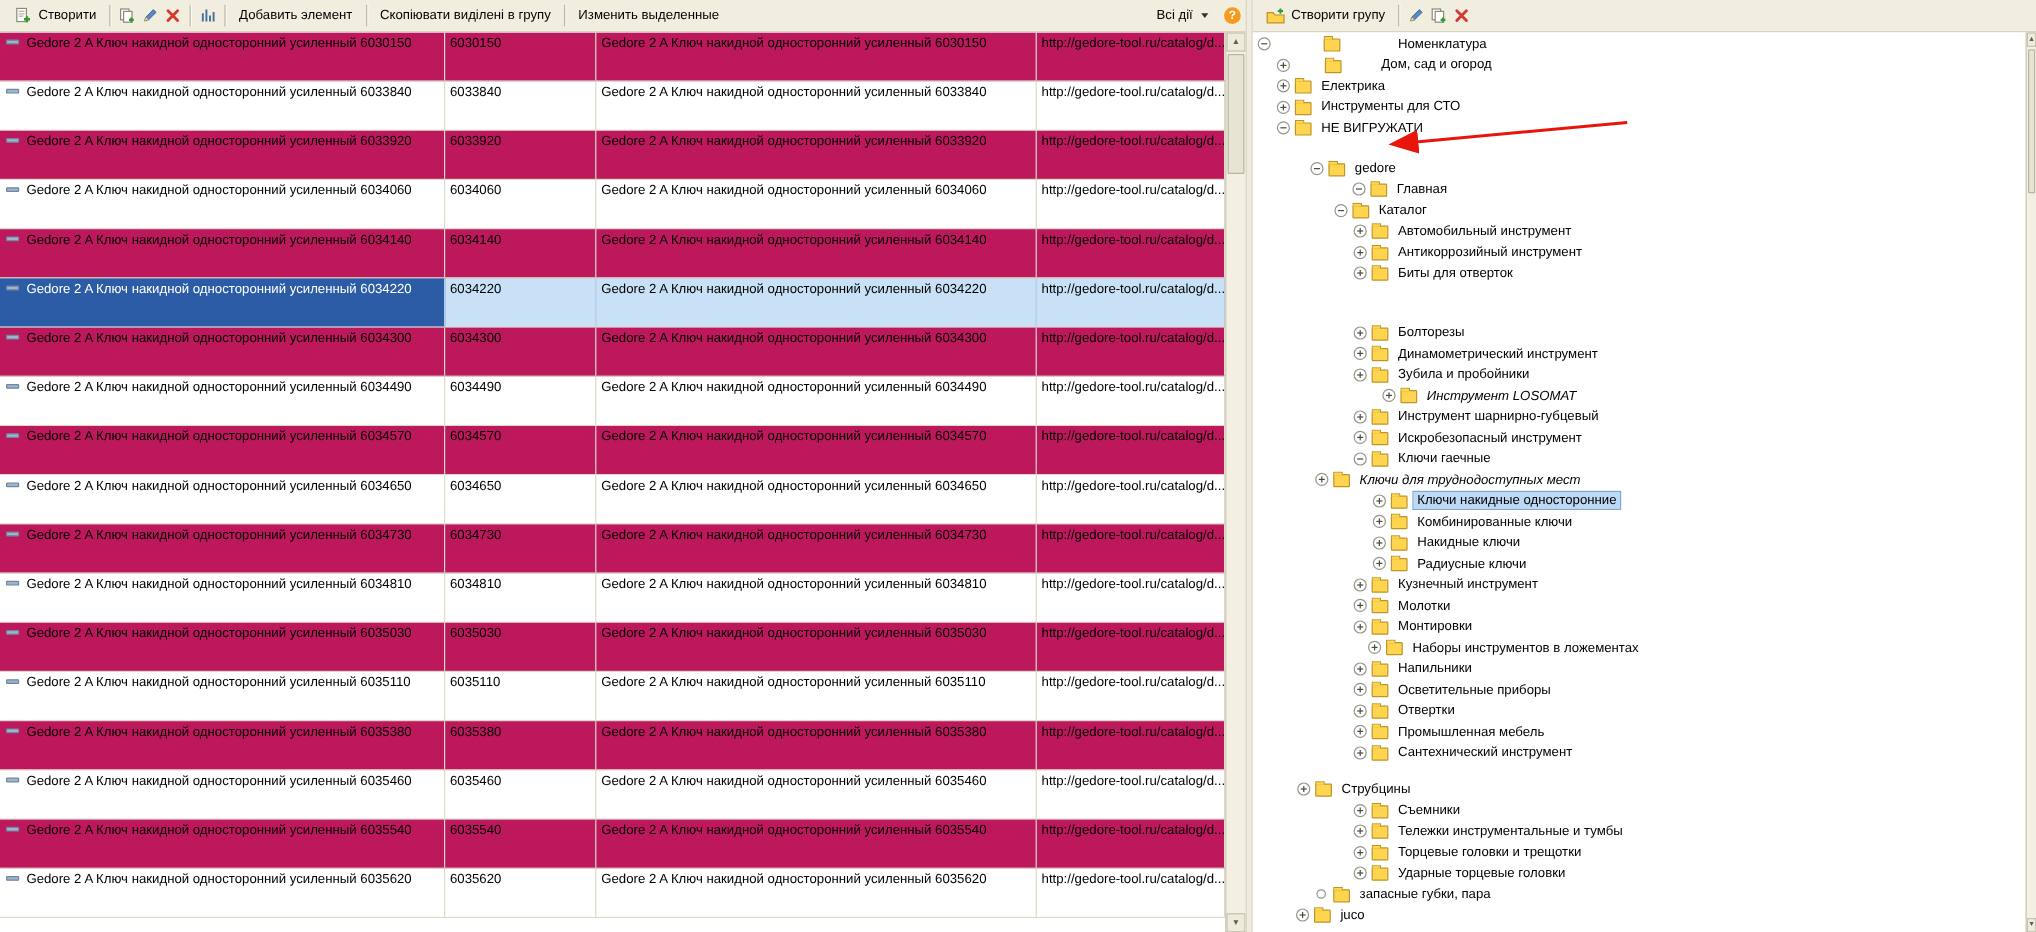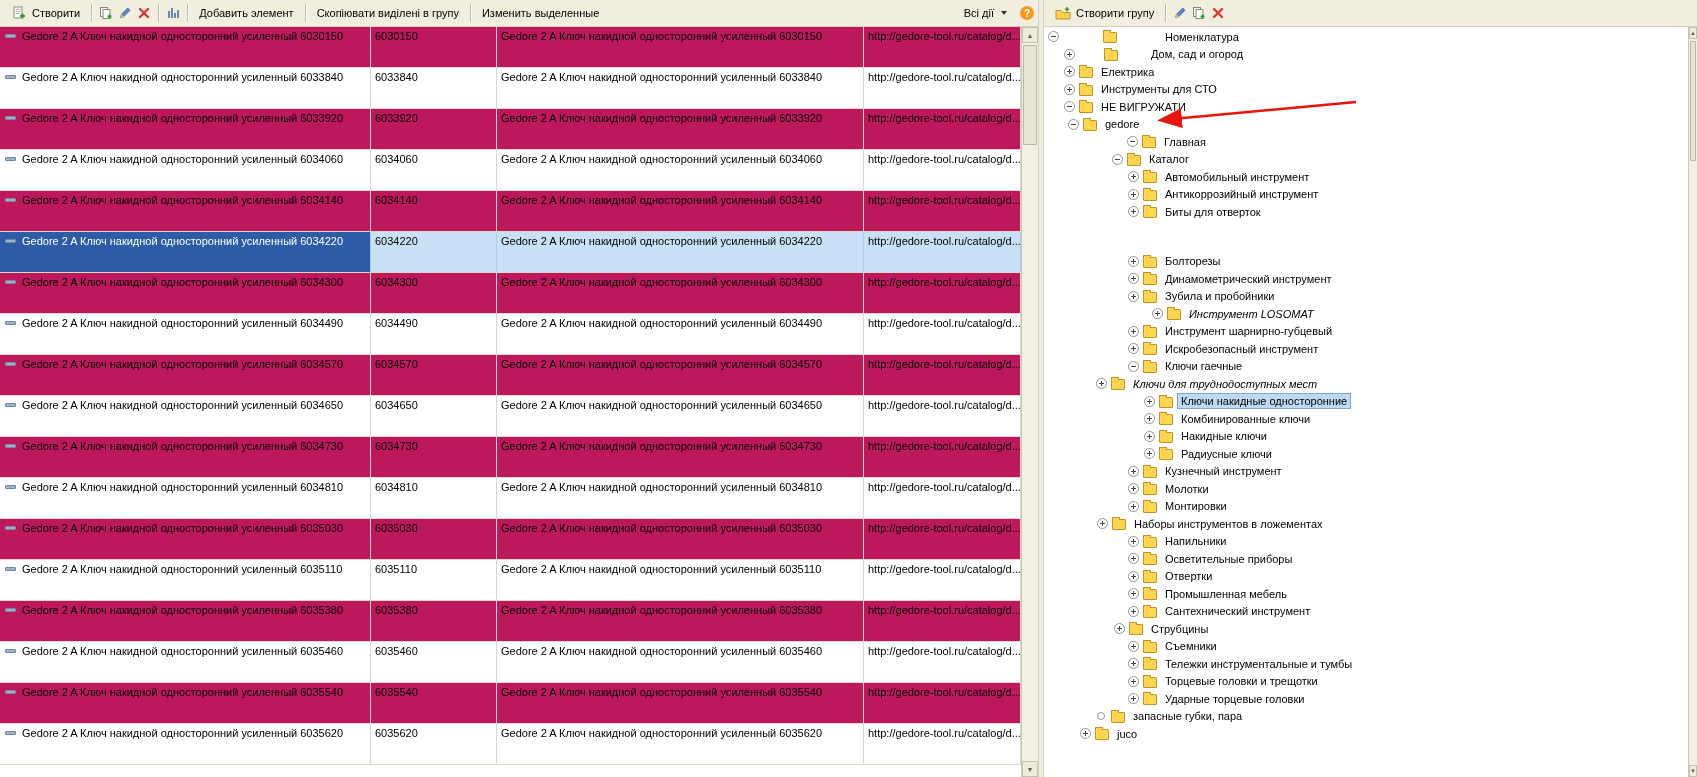--- a/index.html
+++ b/index.html
@@ -302,21 +302,21 @@
     <div class="titem" style="padding-left: 20px;">
       <span class="expander plus"></span>
       <span class="folder"></span>
       <span class="tlabel">Инструменты для СТО</span>
     </div>
     <div class="titem" style="padding-left: 20px;">
       <span class="expander minus"></span>
       <span class="folder"></span>
       <span class="tlabel">НЕ ВИГРУЖАТИ</span>
     </div>
-    <div class="titem" style="padding-left: 24px;">
+    <div class="titem" style="padding-left: 48px; margin-top: 16px;">
       <span class="expander minus"></span>
       <span class="folder"></span>
       <span class="tlabel">gedore</span>
     </div>
     <div class="titem" style="padding-left: 83px;">
       <span class="expander minus"></span>
       <span class="folder"></span>
       <span class="tlabel">Главная</span>
     </div>
     <div class="titem" style="padding-left: 68px;">
@@ -407,21 +407,21 @@
     <div class="titem" style="padding-left: 84px;">
       <span class="expander plus"></span>
       <span class="folder"></span>
       <span class="tlabel">Молотки</span>
     </div>
     <div class="titem" style="padding-left: 84px;">
       <span class="expander plus"></span>
       <span class="folder"></span>
       <span class="tlabel">Монтировки</span>
     </div>
-    <div class="titem" style="padding-left: 53px;">
+    <div class="titem" style="padding-left: 96px;">
       <span class="expander plus"></span>
       <span class="folder"></span>
       <span class="tlabel">Наборы инструментов в ложементах</span>
     </div>
     <div class="titem" style="padding-left: 84px;">
       <span class="expander plus"></span>
       <span class="folder"></span>
       <span class="tlabel">Напильники</span>
     </div>
     <div class="titem" style="padding-left: 84px;">
@@ -437,21 +437,21 @@
     <div class="titem" style="padding-left: 84px;">
       <span class="expander plus"></span>
       <span class="folder"></span>
       <span class="tlabel">Промышленная мебель</span>
     </div>
     <div class="titem" style="padding-left: 84px;">
       <span class="expander plus"></span>
       <span class="folder"></span>
       <span class="tlabel">Сантехнический инструмент</span>
     </div>
-    <div class="titem" style="padding-left: 70px;">
+    <div class="titem" style="padding-left: 37px; margin-top: 13px;">
       <span class="expander plus"></span>
       <span class="folder"></span>
       <span class="tlabel">Струбцины</span>
     </div>
     <div class="titem" style="padding-left: 84px;">
       <span class="expander plus"></span>
       <span class="folder"></span>
       <span class="tlabel">Съемники</span>
     </div>
     <div class="titem" style="padding-left: 84px;">

